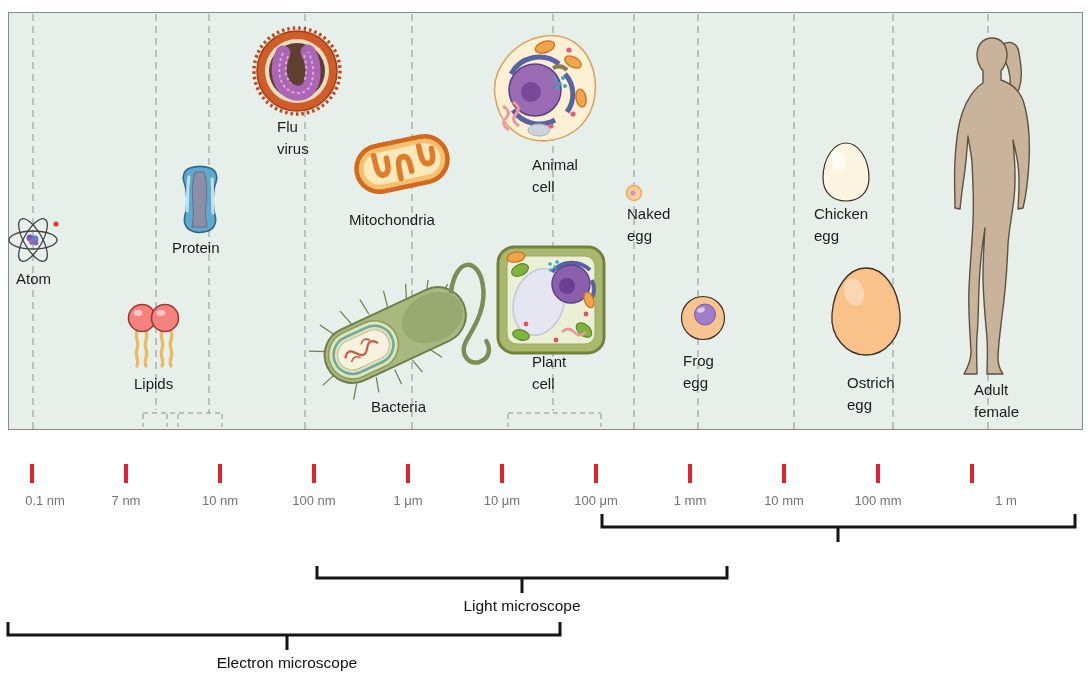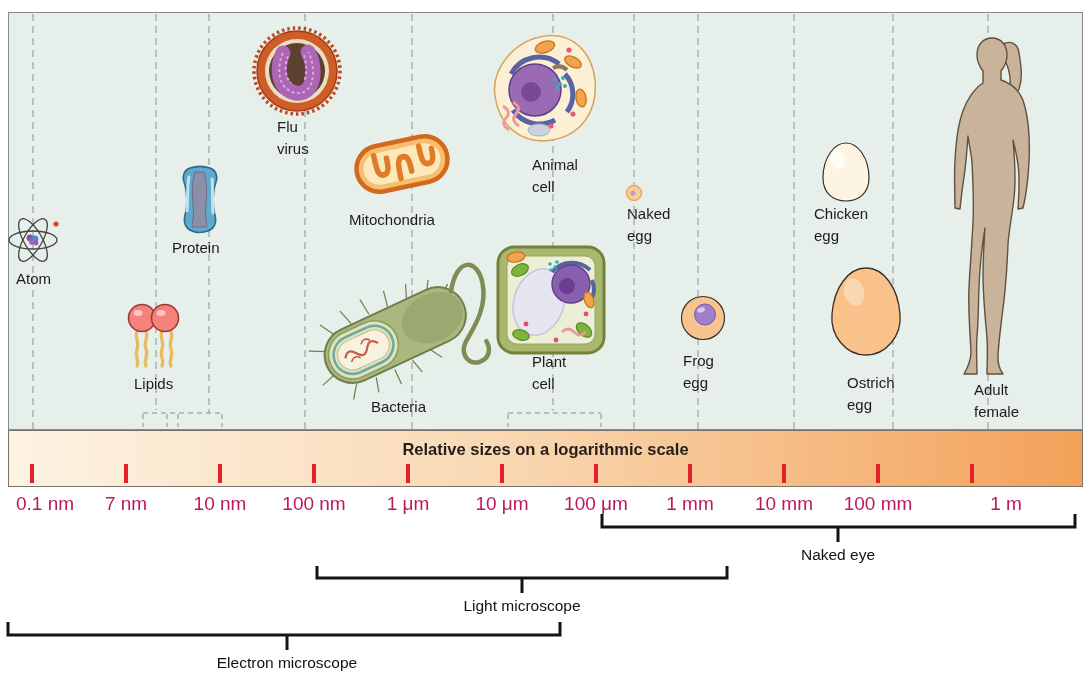--- a/index.html
+++ b/index.html
@@ -24,21 +24,21 @@
   }
   #scalebar .title{
     position:absolute;left:0;right:0;top:9px;text-align:center;
     font-weight:bold;font-size:16.5px;color:#231e1a;
   }
   .tick{
     position:absolute;width:4px;height:19px;top:464px;z-index:5;
   }
   .tick-label{
     position:absolute;top:493px;width:90px;text-align:center;
-    font-size:19px;color:#be185d;
+    font-size:13px;color:#737373;
   }
   .range-label{
     position:absolute;font-size:15.5px;color:#111;text-align:center;width:220px;
   }
   .lay{left:0;top:0;}
 </style>
 </head>
 <body>
 
 <div id="stage">
@@ -267,23 +267,20 @@
                C48,210 46,225 45,240 C43,262 44,286 42,306 C41,320 42,334 42,344 L29,344
                C33,337 36,330 36,322 C35,302 33,280 34,258 C35,236 37,214 38,192
                C39,172 38,152 37,132 C36,122 34,114 33,106 C32,120 31,134 29,147
                C27,160 26,170 25,179 L20,178 C20,163 19,147 20,131 C21,111 23,94 28,81
                C32,69 40,58 48,53 L48,41 C44,36 42,31 42,25 C42,15 48,8 57,8 Z"></path>
     </g>
   </svg>
   <div class="abs org-label" style="left:974px;top:379px">Adult
 female</div>
 
-  <div class="abs" id="scalebar">
-    <div class="title">Relative sizes on a logarithmic scale</div>
-  </div>
 
   <div class="abs tick" style="left:30px;background:#e42028"></div>
   <div class="abs tick" style="left:124px;background:#e42028"></div>
   <div class="abs tick" style="left:218px;background:#e42028"></div>
   <div class="abs tick" style="left:312px;background:#e42028"></div>
   <div class="abs tick" style="left:406px;background:#e42028"></div>
   <div class="abs tick" style="left:500px;background:#e42028"></div>
   <div class="abs tick" style="left:594px;background:#e42028"></div>
   <div class="abs tick" style="left:688px;background:#e42028"></div>
   <div class="abs tick" style="left:782px;background:#e42028"></div>
@@ -302,17 +299,16 @@
   <div class="tick-label" style="left:833px">100 mm</div>
   <div class="tick-label" style="left:961px">1 m</div>
 
   <svg class="abs" style="left:0;top:505px" width="1090" height="174">
     <g fill="none" stroke="#141414" stroke-width="3">
       <path d="M602,9 V22 H1075 V9 M838,22 V37"></path>
       <path d="M317,61 V73 H727 V61 M522,73 V88"></path>
       <path d="M8,117 V130 H560 V117 M287,130 V145"></path>
     </g>
   </svg>
-  <div class="range-label" style="left:728px;top:546px">Naked eye</div>
   <div class="range-label" style="left:177px;top:654px">Electron microscope</div>
   <div class="range-label" style="left:412px;top:597px">Light microscope</div>
 
 </div>
 
 </body></html>

